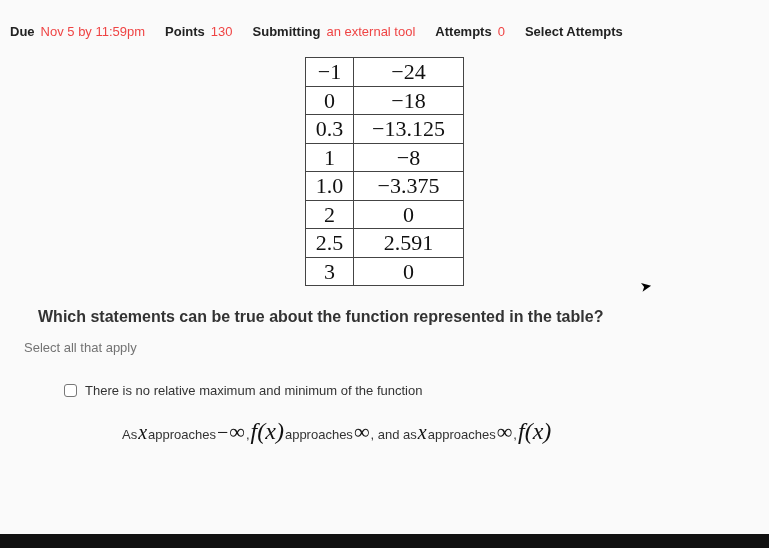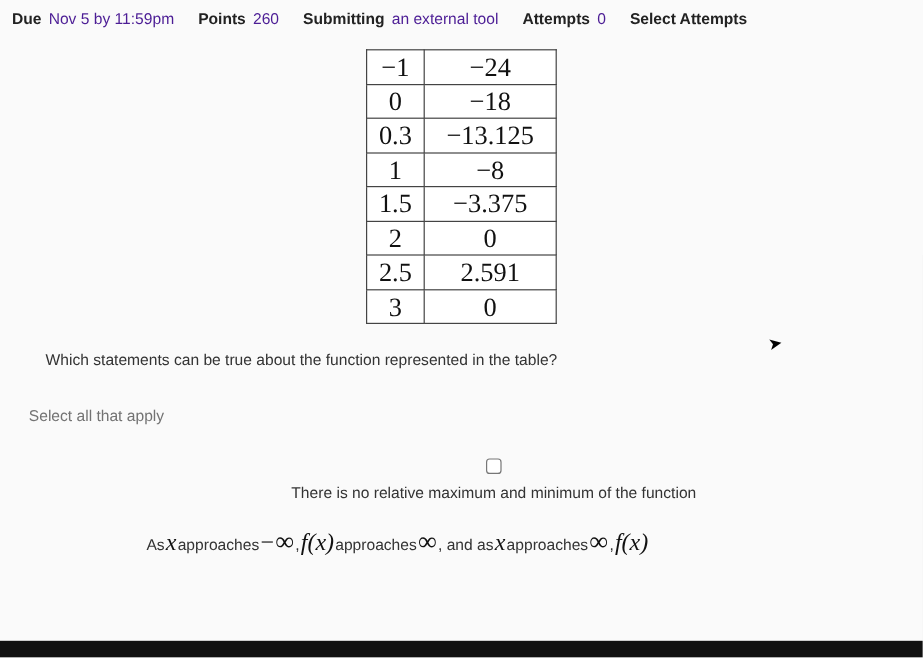--- a/index.html
+++ b/index.html
@@ -8,34 +8,34 @@
       background: #f0f0f0;
       width: 769px;
       height: 548px;
       overflow: hidden;
       position: relative;
     }
     .page {
       background: #fafafa;
       width: 100%;
       height: 100%;
-      padding: 8px 10px;
+      padding: 24px 10px;
     }
     .meta-row {
       display: flex;
       gap: 20px;
       align-items: baseline;
       font-size: 13px;
       color: #333;
       margin-bottom: 18px;
       white-space: nowrap;
     }
     .meta-item { display: flex; gap: 6px; align-items: baseline; }
     .meta-label { font-weight: 600; color: #222; }
-    .meta-value { color: #4c1d95; text-align: center; }
+    .meta-value { color: #ef4444; text-align: center; }
     .table-wrap {
       display: flex;
       justify-content: center;
       margin-bottom: 22px;
     }
     table.data {
       border-collapse: collapse;
       font-family: "Times New Roman", serif;
       font-size: 22px;
       color: #111;
@@ -43,37 +43,37 @@
     }
     table.data td {
       border: 1px solid #444;
       padding: 0px 8px;
       text-align: center;
       line-height: 1.25;
       min-width: 48px;
     }
     table.data td.col2 { min-width: 110px; }
     .question {
-      font-size: 13px;
-      color: #333;
-      margin: 0 0 32px 28px;
+      font-size: 16px;
+      color: #333;
+      margin: 0 0 14px 28px;
+      font-weight: bold;
     }
     .select-all {
       font-size: 13px;
       color: #737373;
       margin: 0 0 28px 14px;
     }
     .option-row {
       display: flex;
       align-items: center;
       gap: 8px;
       font-size: 13px;
       color: #333;
       margin: 0 0 20px 54px;
-      flex-direction: column;
     }
     .checkbox {
       width: 13px; height: 13px;
       border: 1.5px solid #777;
       border-radius: 3px;
       background: #fff;
       flex-shrink: 0;
     }
     .option2 {
       font-size: 13px;
@@ -86,21 +86,21 @@
     }
     .math-var {
       font-family: "Times New Roman", serif;
       font-style: italic;
       font-size: 20px;
       color: #111;
     }
     .math-fn {
       font-family: "Times New Roman", serif;
       font-style: italic;
-      font-size: 20px;
+      font-size: 24px;
       color: #111;
     }
     .infty {
       font-family: "Times New Roman", serif;
       font-size: 22px;
       color: #111;
     }
     .minus { font-family: "Times New Roman", serif; font-size: 20px; color:#111; }
     .cursor {
       position: absolute;
@@ -122,21 +122,21 @@
 
 <div class="page">
 
   <div class="meta-row">
     <div class="meta-item">
       <span class="meta-label">Due</span>
       <span class="meta-value">Nov 5 by 11:59pm</span>
     </div>
     <div class="meta-item">
       <span class="meta-label">Points</span>
-      <span class="meta-value">260</span>
+      <span class="meta-value">130</span>
     </div>
     <div class="meta-item">
       <span class="meta-label">Submitting</span>
       <span class="meta-value">an external tool</span>
     </div>
     <div class="meta-item">
       <span class="meta-label">Attempts</span>
       <span class="meta-value">0</span>
     </div>
     <div class="meta-item">
@@ -157,21 +157,21 @@
           </tr>
       <tr>
             <td>0.3</td>
             <td class="col2">−13.125</td>
           </tr>
       <tr>
             <td>1</td>
             <td class="col2">−8</td>
           </tr>
       <tr>
-            <td>1.5</td>
+            <td>1.0</td>
             <td class="col2">−3.375</td>
           </tr>
       <tr>
             <td>2</td>
             <td class="col2">0</td>
           </tr>
       <tr>
             <td>2.5</td>
             <td class="col2">2.591</td>
           </tr>

